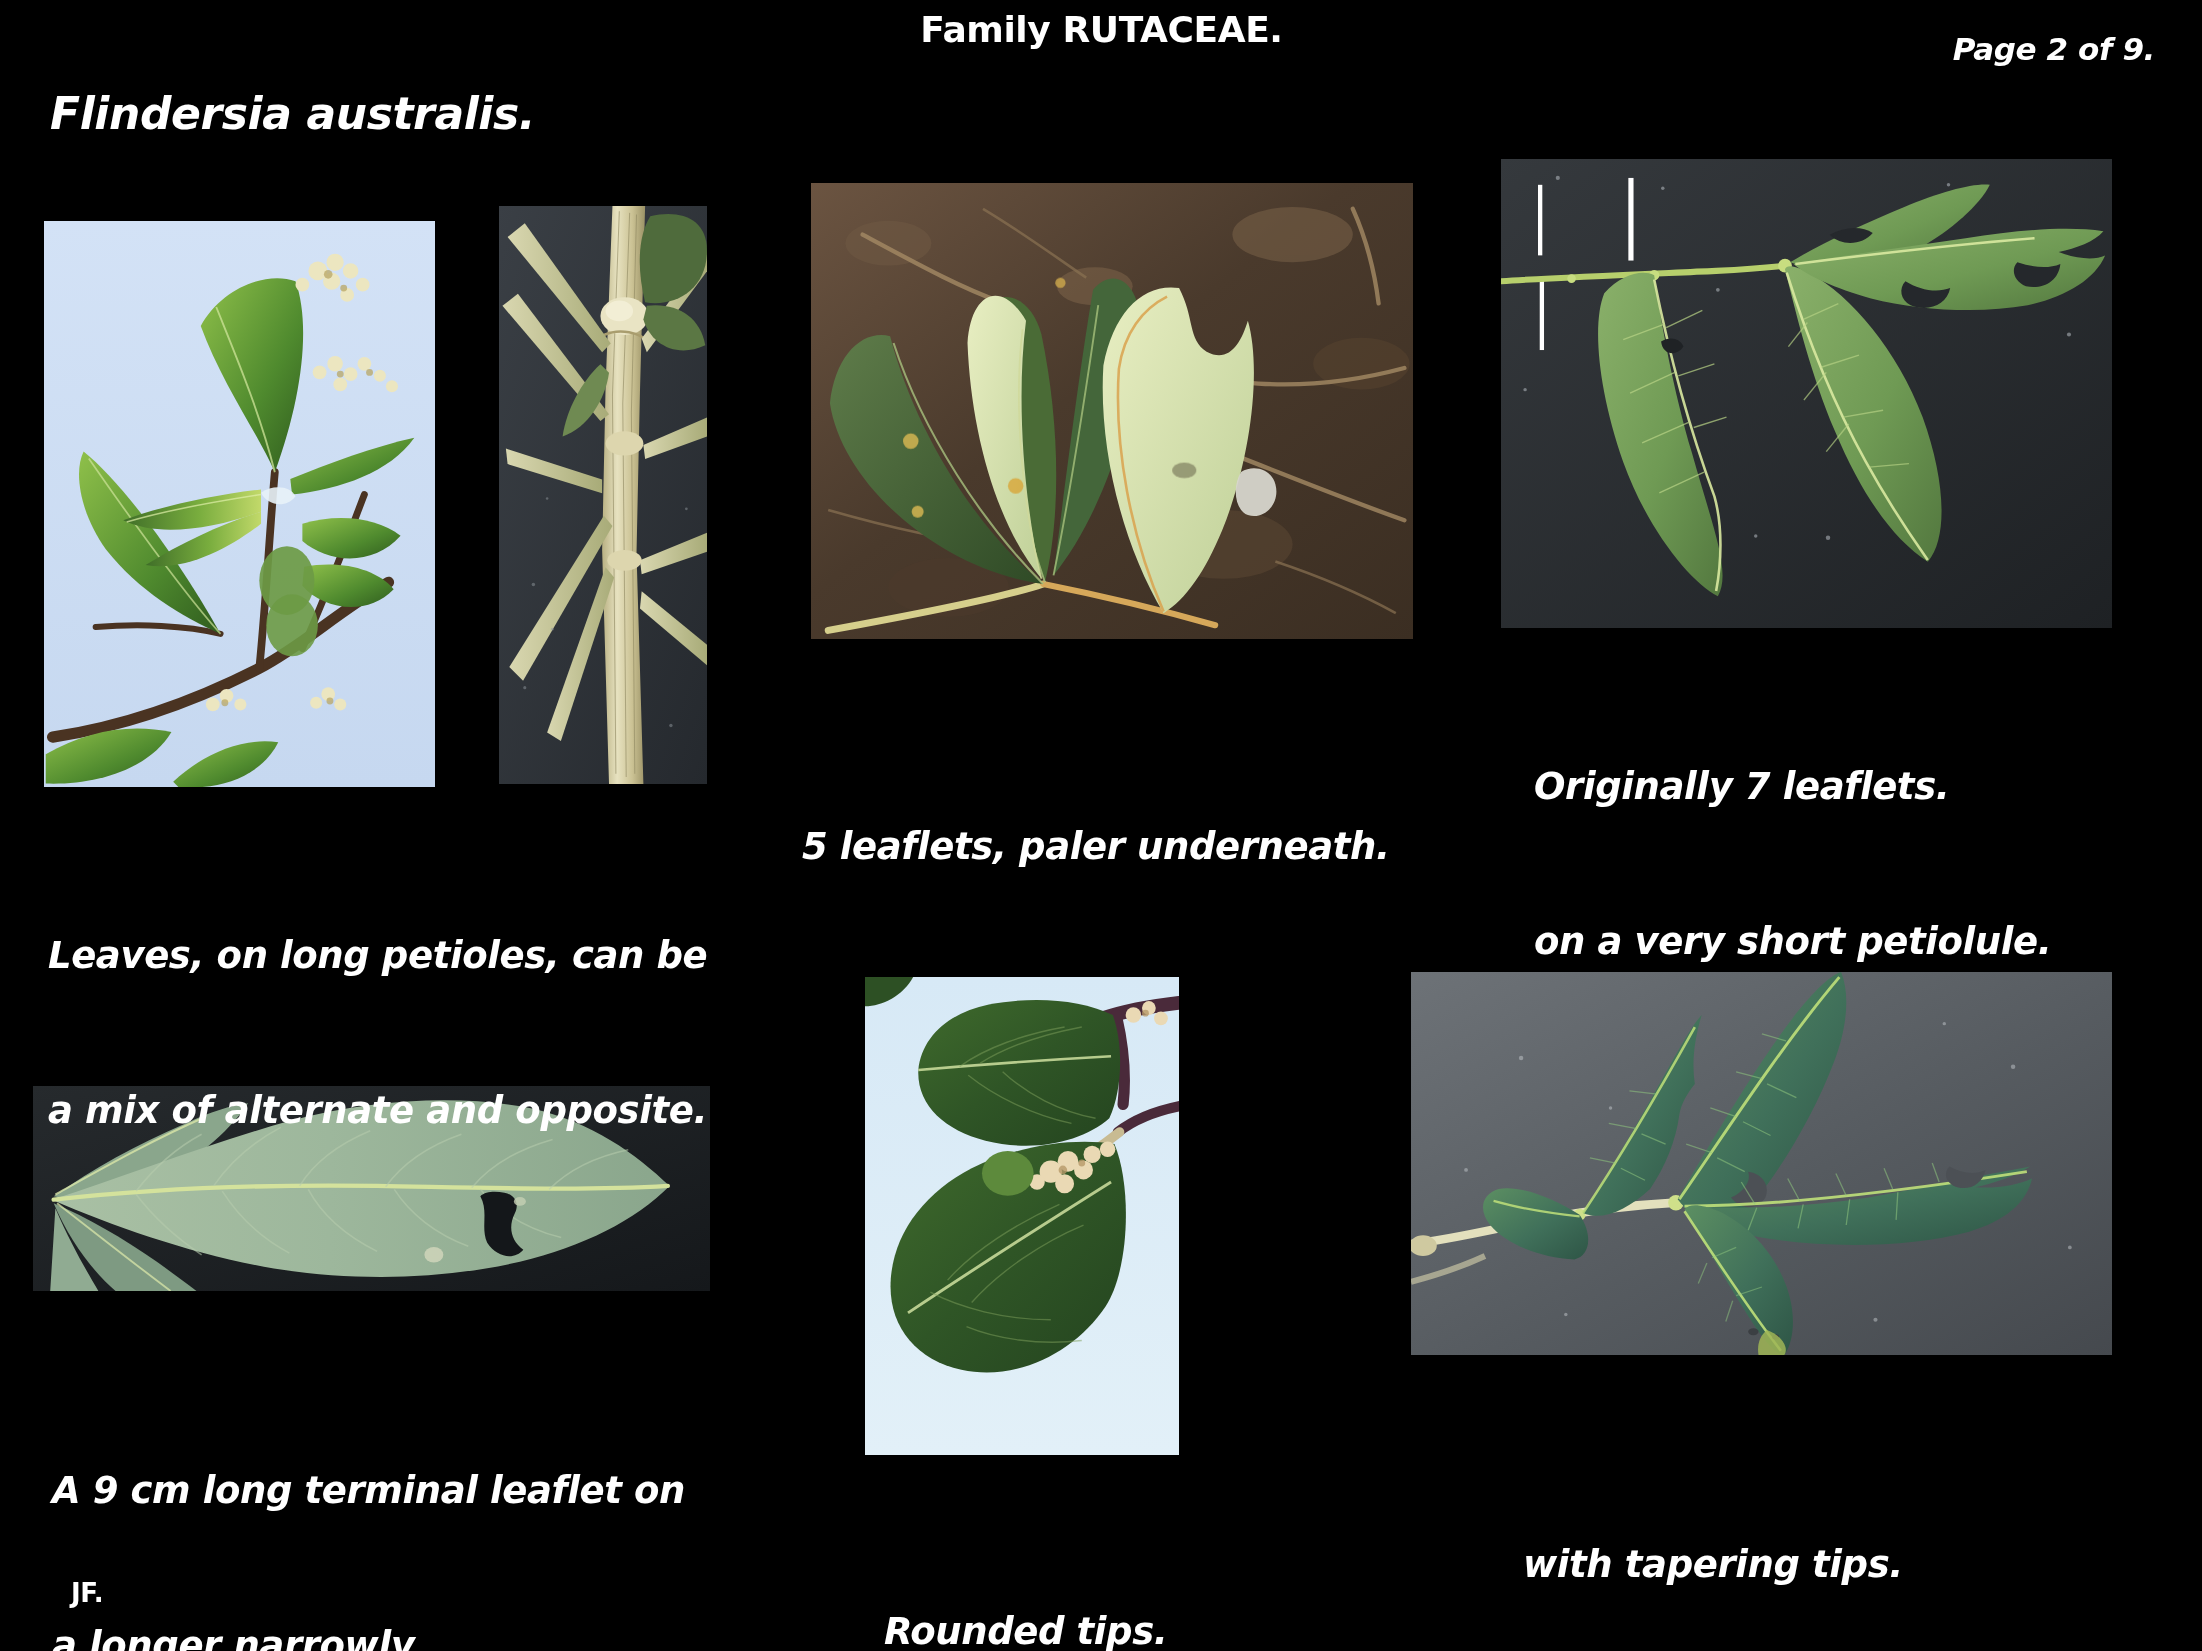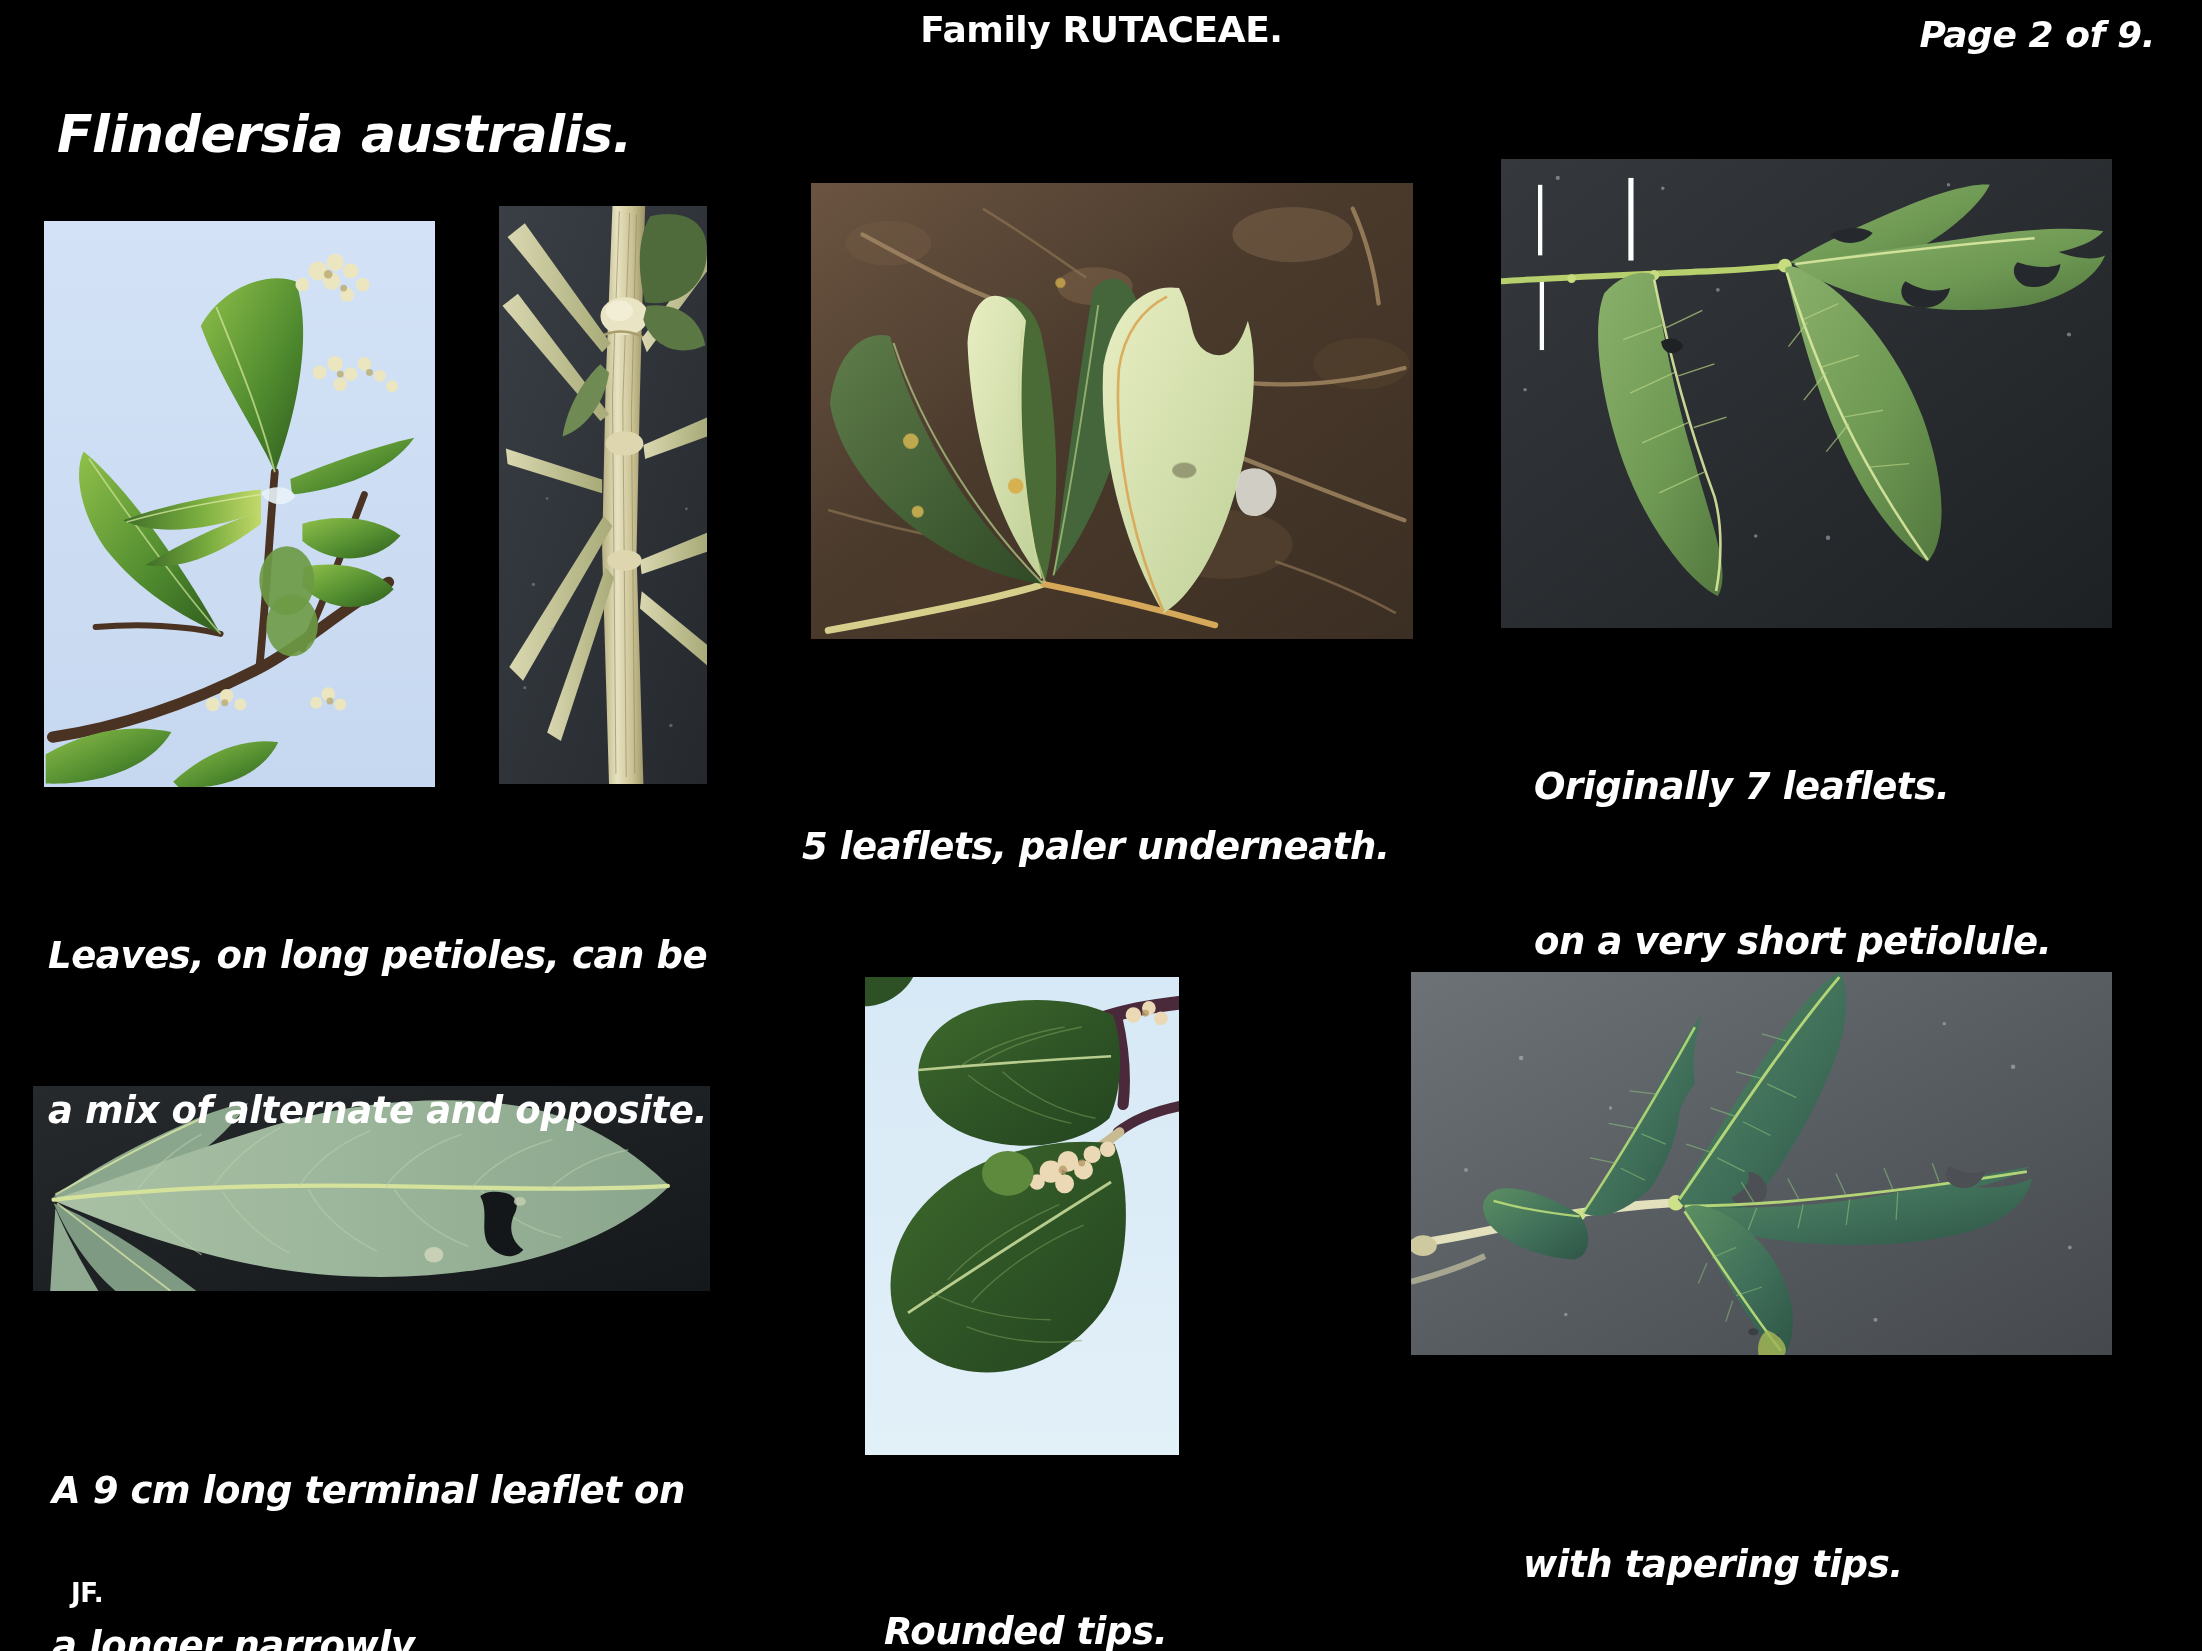--- a/index.html
+++ b/index.html
@@ -27,29 +27,28 @@
   }
   #page-title {
     position: absolute;
     left: 0; right: 0; top: 8.6px;
     text-align: center;
     font-size: 36px;
     font-style: normal;
   }
   #page-number {
     position: absolute;
-    right: 48px; top: 14px;
-    font-size: 36px;
+    right: 48px; top: 31px;
+    font-size: 31px;
     margin-left: 26px;
   }
   #species-name {
     position: absolute;
-    left: 57px; top: 88px;
-    font-size: 52px;
-    margin-top: 16px;
+    left: 50px; top: 88px;
+    font-size: 44px;
   }
   #signature {
     position: absolute;
     left: 71px; top: 1578px;
     font-size: 26px;
     font-style: normal;
   }
   .caption {
     position: absolute;
     font-size: 37px;

